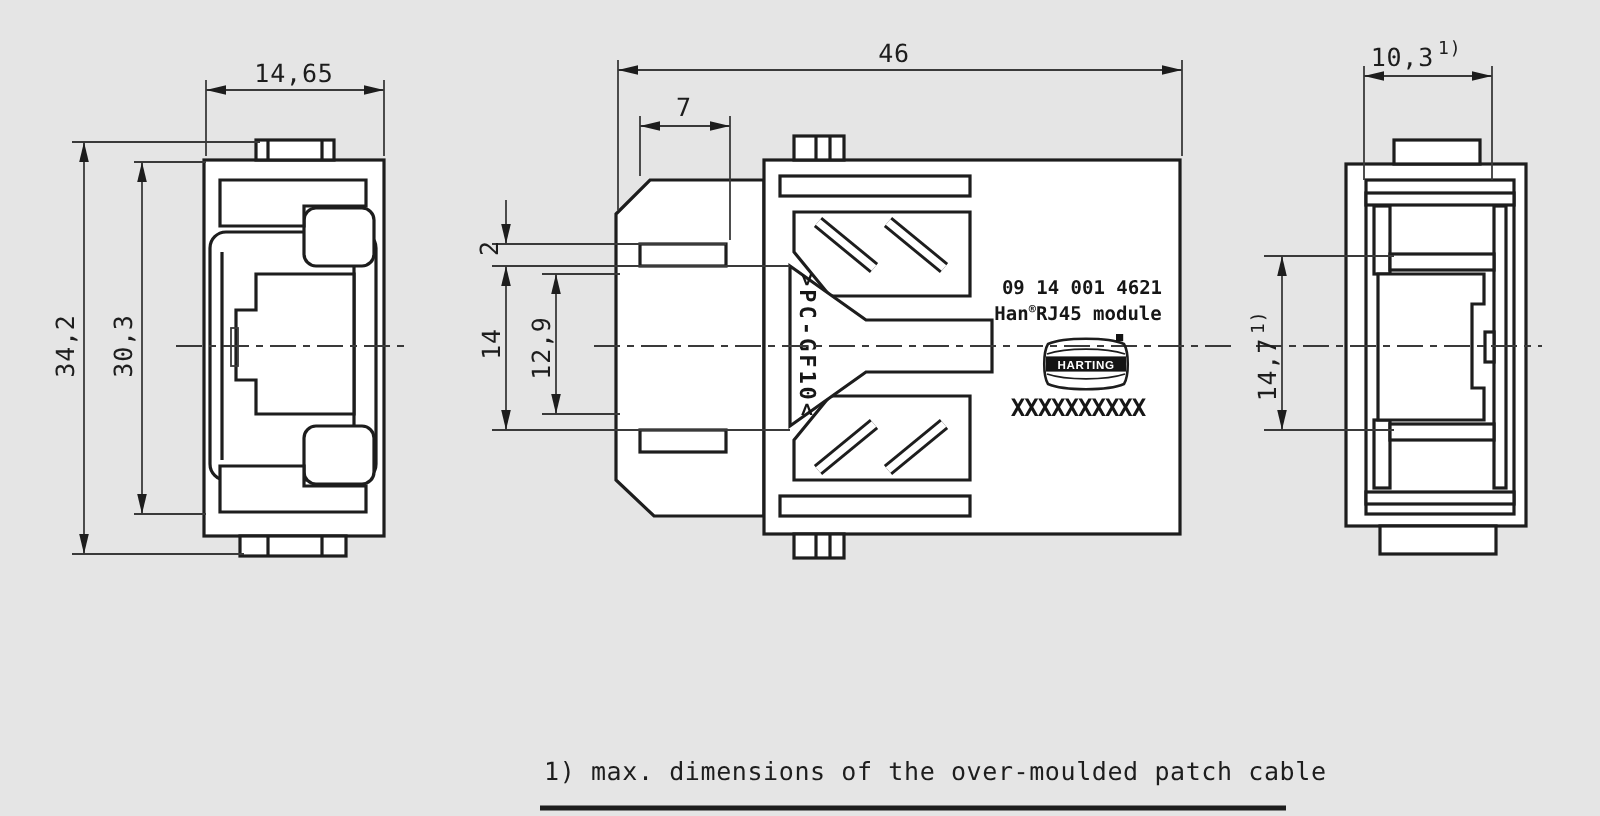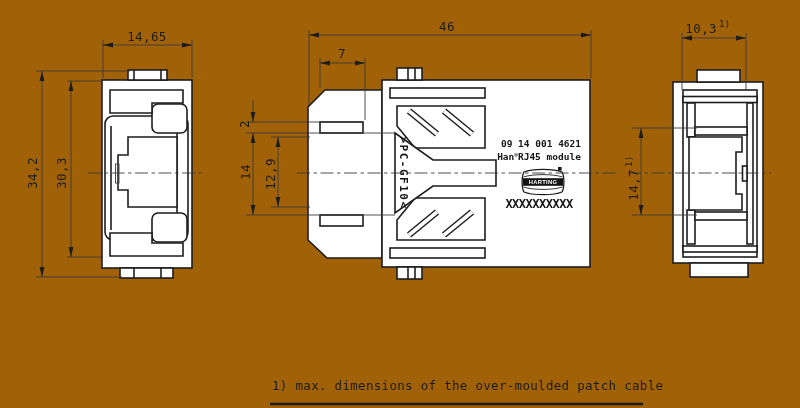--- a/index.html
+++ b/index.html
@@ -1,16 +1,16 @@
 <!DOCTYPE html>
 <html><head>
 <meta charset="utf-8">
 <style>
   html,body{margin:0;padding:0;background:#ffffff;}
-  .stage{width:800px;height:408px;position:relative;background:#a16207;overflow:hidden;}
+  .stage{width:800px;height:408px;position:relative;background:#e5e5e5;overflow:hidden;}
   .ol   {fill:none;stroke:#1d1d1d;stroke-width:1.6;stroke-linejoin:miter;}
   .olw  {fill:#ffffff;stroke:#1d1d1d;stroke-width:1.6;stroke-linejoin:miter;}
   .thin {fill:none;stroke:#3a3a3a;stroke-width:0.9;}
   .cl   {fill:none;stroke:#3a3a3a;stroke-width:0.9;stroke-dasharray:13 3.5 3.5 3.5;}
   .arr  {fill:#1d1d1d;stroke:none;}
   .slash-o{stroke:#1d1d1d;stroke-width:6.5;stroke-linecap:butt;}
   .slash-i{stroke:#ffffff;stroke-width:3.6;stroke-linecap:butt;}
   .dim  {font-family:"DejaVu Sans Mono",monospace;font-size:12.5px;fill:#1d1d1d;letter-spacing:.4px;}
   .sup  {font-size:9px;}
   .mark {font-family:"DejaVu Sans Mono",monospace;font-weight:bold;fill:#161616;}

